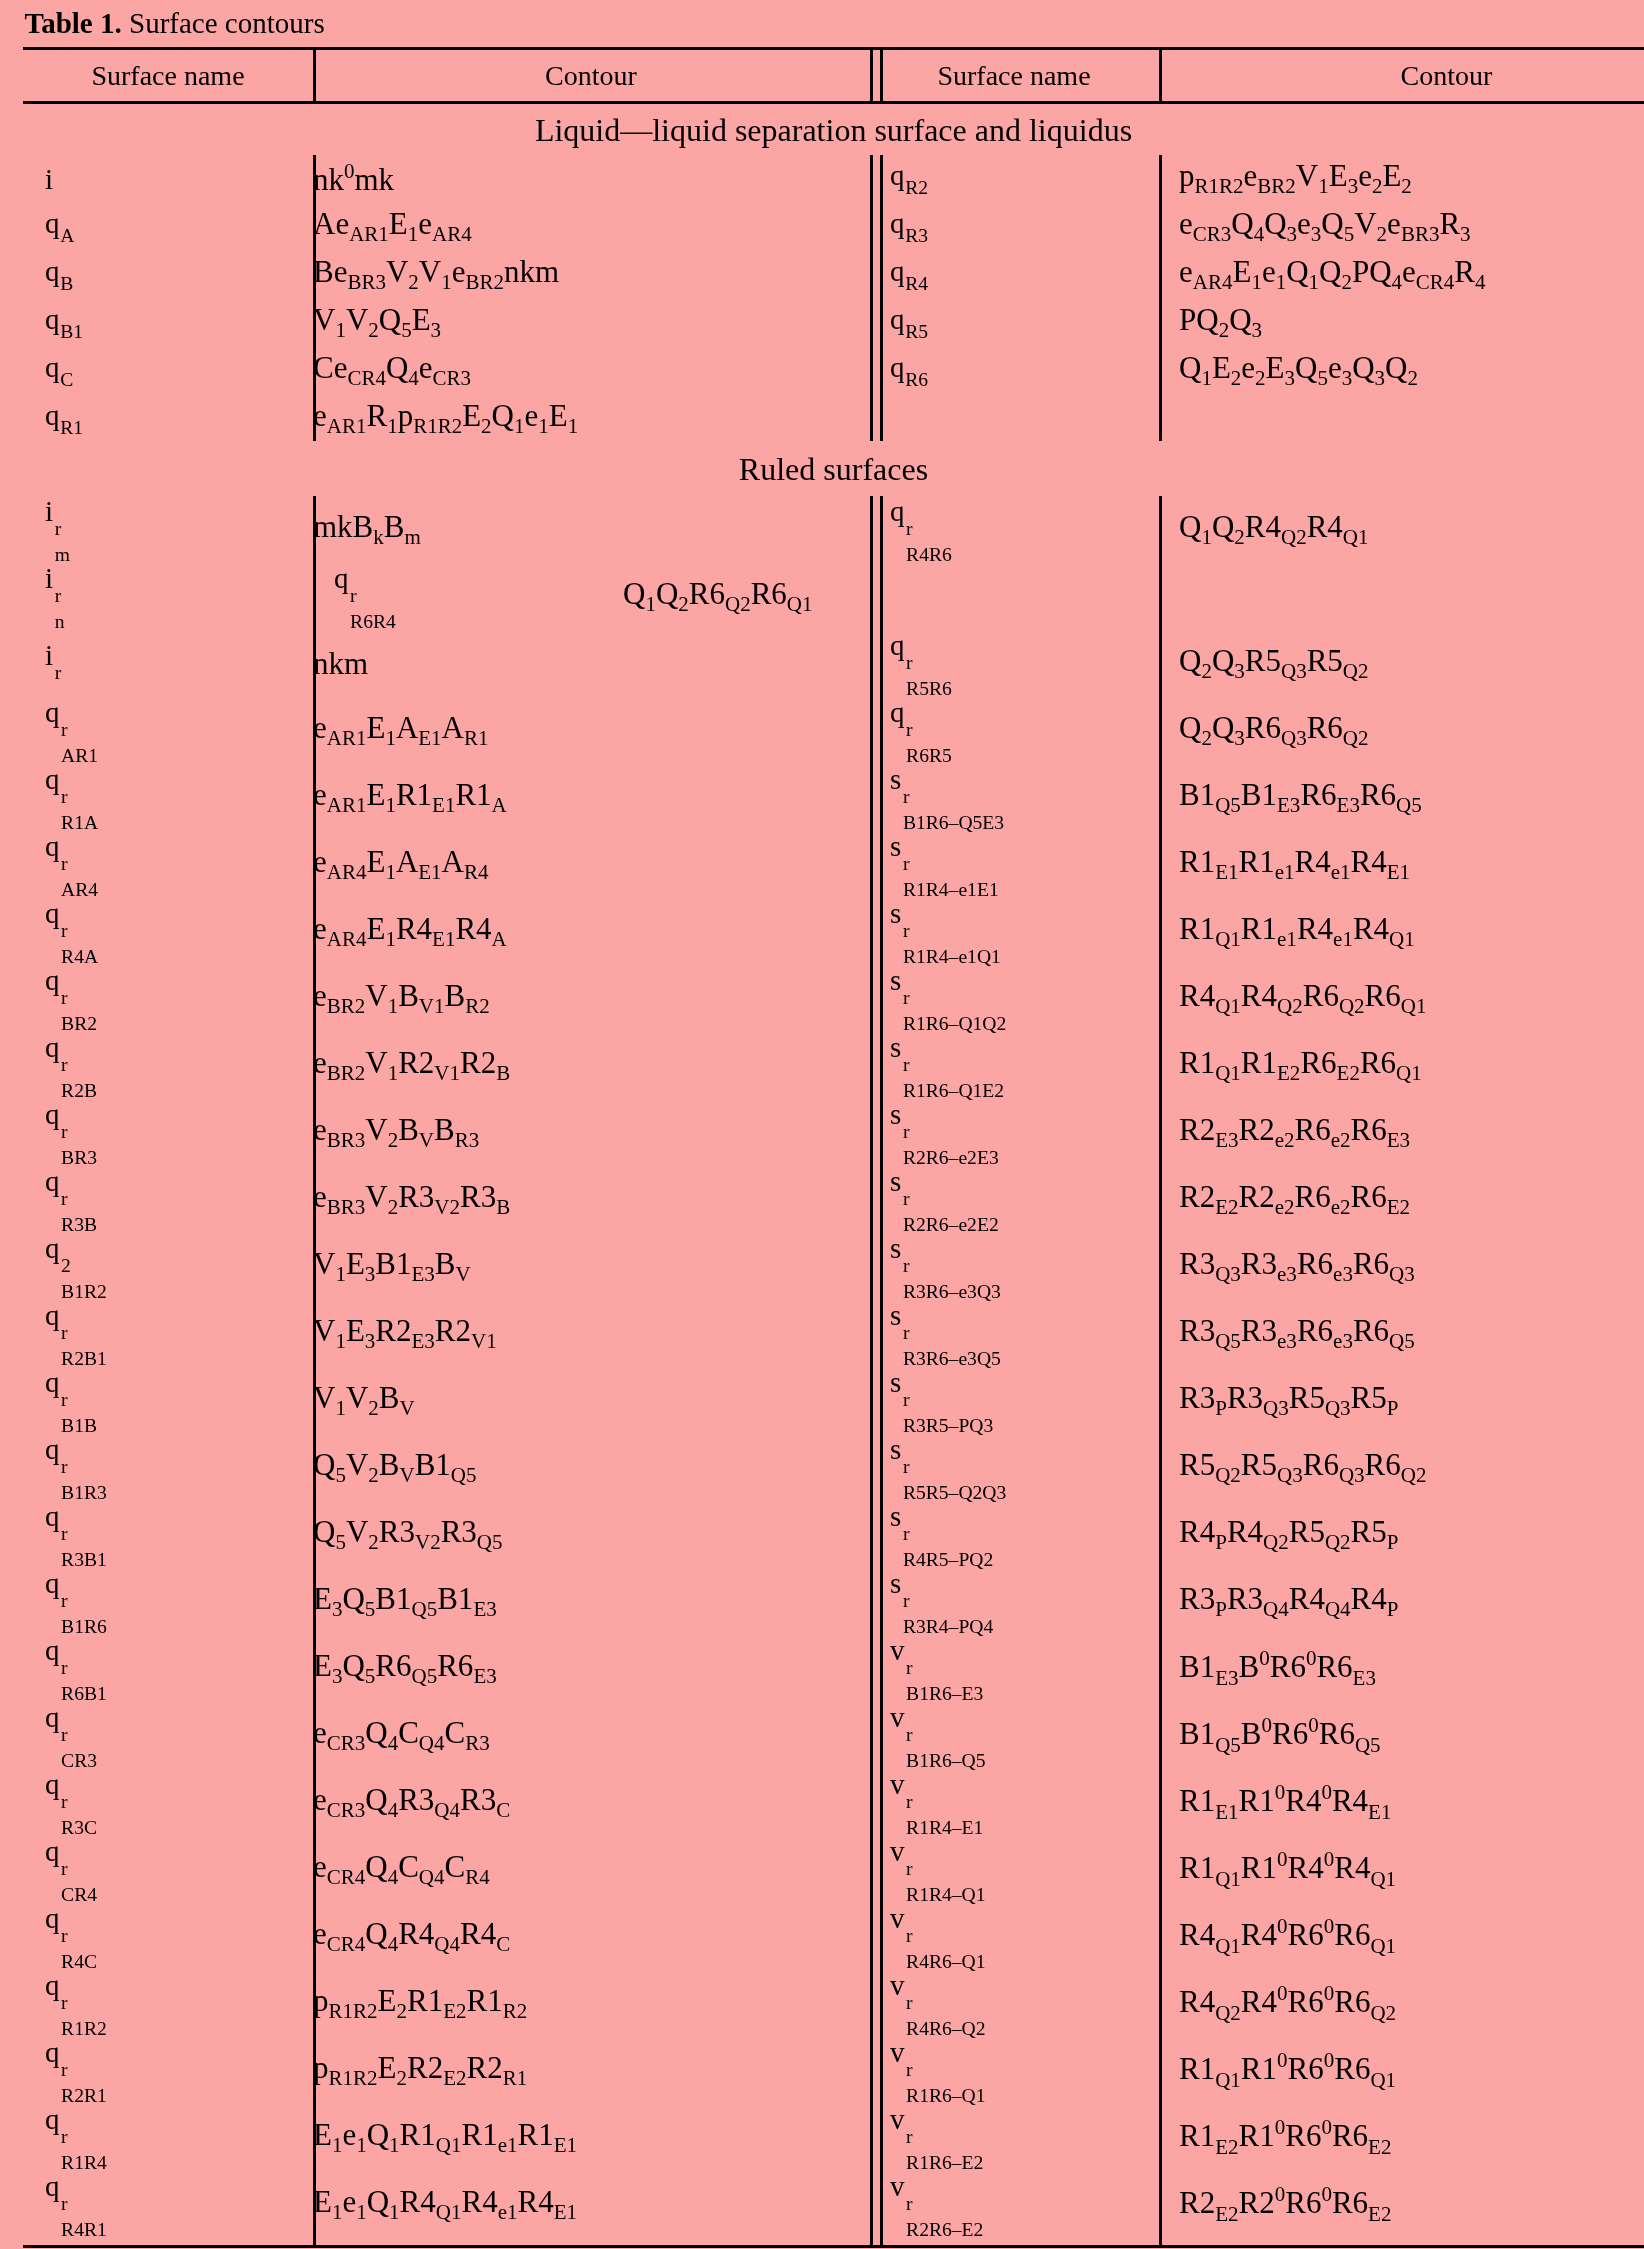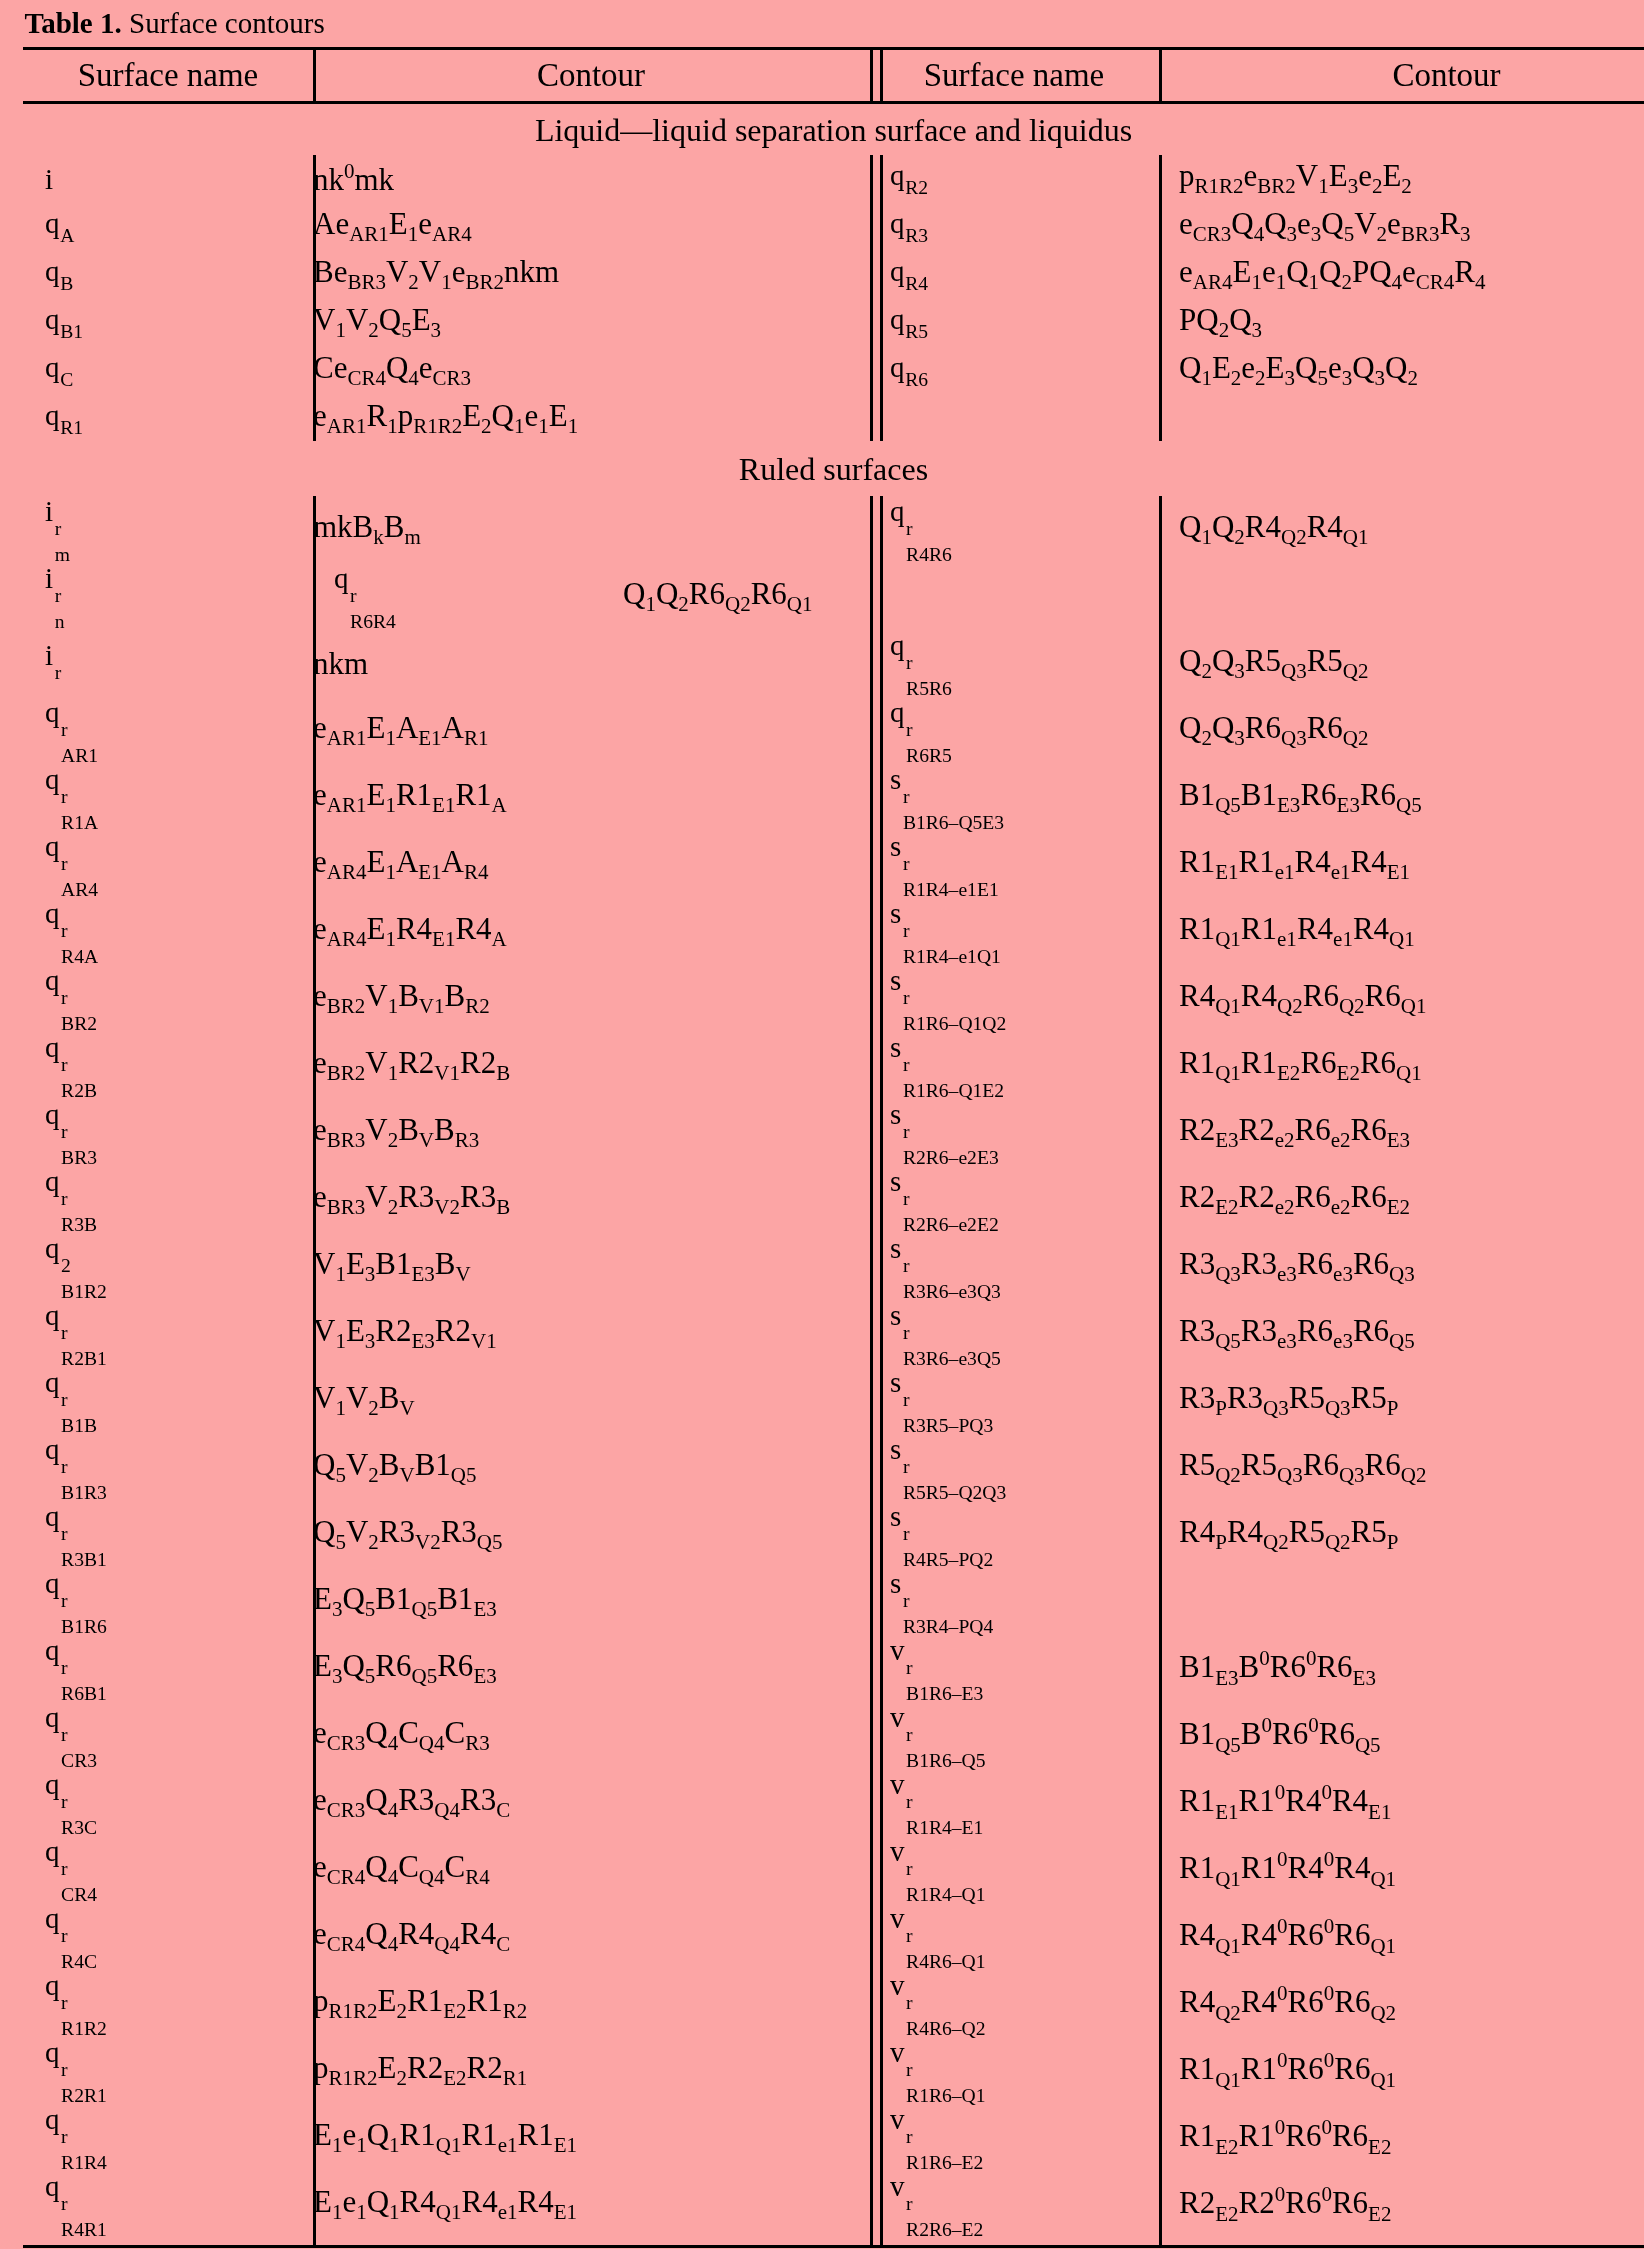--- a/index.html
+++ b/index.html
@@ -3,21 +3,21 @@
 <meta charset="utf-8">
 <style>
   html,body{margin:0;padding:0;background:#fff;}
   .page{position:relative;width:1644px;height:2250px;background:#fca5a5;color:#000;
         font-family:"Liberation Serif","DejaVu Serif",serif;overflow:hidden;}
   .title{position:absolute;left:24.5px;top:6.5px;font-size:29px;white-space:nowrap;}
   .title .tb{font-weight:bold;}
   .hline{position:absolute;left:23px;right:0;height:3.3px;background:#000;}
   .vline{position:absolute;width:2.5px;background:#000;}
   .header-band{position:absolute;left:23px;right:0;top:50px;height:51px;display:flex;align-items:center;}
-  .hc{font-size:33px;text-align:center;}
+  .hc{font-size:28px;text-align:center;}
   .hc1{width:290px;}
   .hc2{width:556px;}
   .hc3{width:290px;}
   .hc4{width:485px;padding-left:90px;box-sizing:border-box;}
   .section-band{position:absolute;left:23px;right:0;text-align:center;font-size:32px;
                 display:flex;align-items:center;justify-content:center;}
   .sec1{top:104px;height:52px;}
   .sec2{top:442px;height:54px;}
   .rows{position:absolute;left:23px;right:0;}
   .rows-s1{top:155px;}
@@ -310,20 +310,21 @@
       <div class="row">
         <div class="cell c1"><span class="nb">q</span><span class="stk">
             <span class="pp">r</span>
             <span>B1R6</span>
           </span></div>
         <div class="cell c2 cont"><span>E</span><span class="sb">3</span><span>Q</span><span class="sb">5</span><span>B1</span><span class="sb">Q5</span><span>B1</span><span class="sb">E3</span></div>
         <div class="cell c3"><span class="nb">s</span><span class="stk">
             <span class="pp">r</span>
             <span>R3R4–PQ4</span>
           </span></div>
+        <div class="cell c4 cont"><span>R3</span><span class="sb">P</span><span>R3</span><span class="sb">Q4</span><span>R4</span><span class="sb">Q4</span><span>R4</span><span class="sb">P</span></div>
       </div>
       <div class="row">
         <div class="cell c1"><span class="nb">q</span><span class="stk">
             <span class="pp">r</span>
             <span>R6B1</span>
           </span></div>
         <div class="cell c2 cont"><span>E</span><span class="sb">3</span><span>Q</span><span class="sb">5</span><span>R6</span><span class="sb">Q5</span><span>R6</span><span class="sb">E3</span></div>
         <div class="cell c3"><span class="nb">v</span><span class="stk">
             <span class="pp">r</span>
             <span>B1R6–E3</span>

